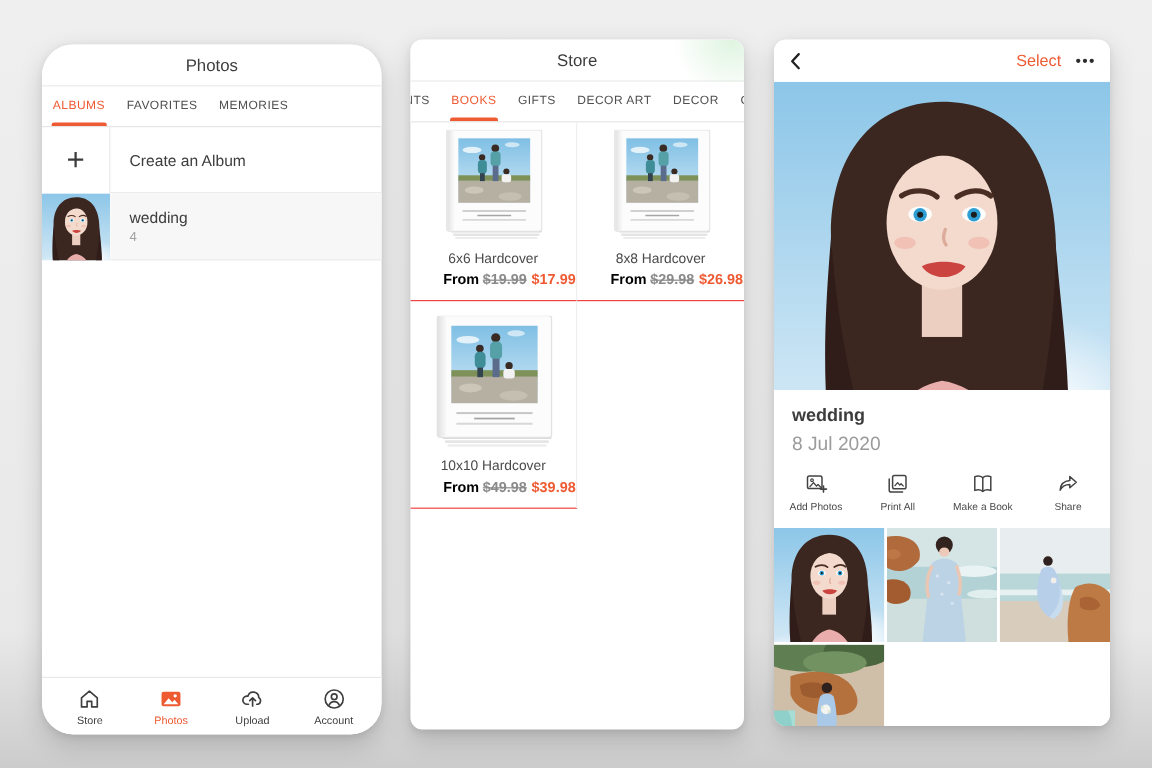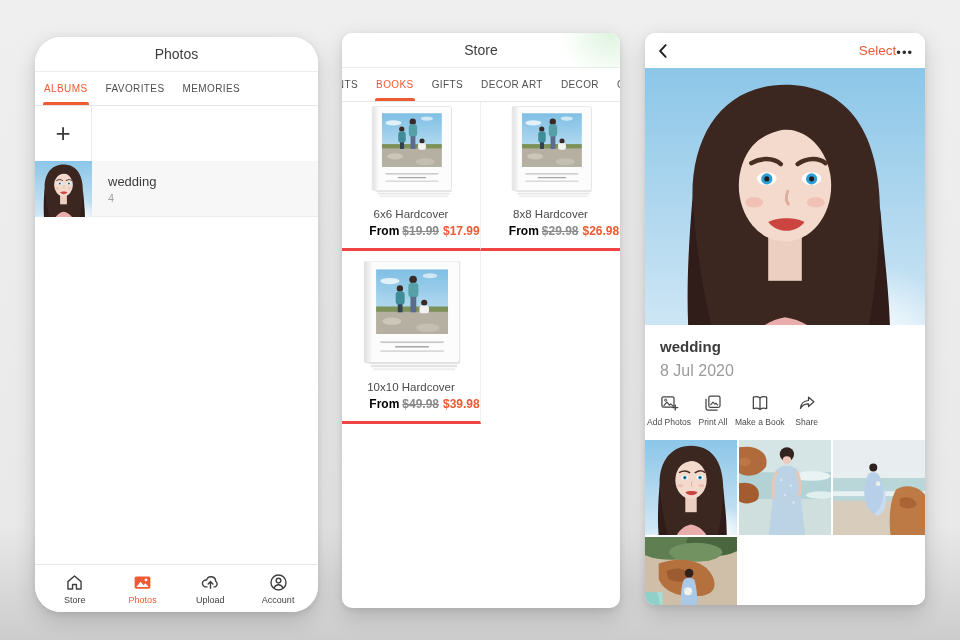--- a/index.html
+++ b/index.html
@@ -73,21 +73,21 @@
   #screen-store .titlebar::after {
     content:""; position:absolute; right:0; top:0; width:70px; height:35px;
     background:radial-gradient(circle at 85% 0%, rgba(196,235,198,.55), rgba(196,235,198,0) 70%);
     pointer-events:none;
   }
   .tab-clip-left { margin-left:-32px; }
   .productgrid { display:flex; flex-wrap:wrap; }
   .product {
     width:50%; display:flex; flex-direction:column; align-items:center;
     justify-content:flex-end; overflow:hidden;
-    border-bottom:3px solid #ef4444; padding-bottom:10px;
+    border-bottom:1px solid #ef4444; padding-bottom:10px;
   }
   .product:nth-child(odd) { border-right:1px solid #efefef; }
   .product.r1 { height:149px; }
   .product.r2 { height:173px; }
   .product.r3 { height:190px; border-bottom:none; }
   .bookart { display:block; flex:none; }
   .product.r1 .bookart { width:88px;  height:92px;  margin-top:-14px; }
   .product.r2 .bookart { width:106px; height:110px; margin-top:8px; }
   .product.r3 .bookart { width:116px; height:121px; margin-top:10px; }
   .p-name { font-size:11.5px; color:#4a4a4a; margin-top:10px; }
@@ -95,29 +95,29 @@
   .p-from { color:#000000;margin-left:27px; }
   .p-old  { color:#8a8a8a; text-decoration:line-through; margin-left:3px; }
   .p-new  { color:#ee5a32; margin-left:4px; }
 
   
   .navbar {
     height:35px; display:flex; align-items:center; padding:0 12px; background:#fff;
   }
   .back-btn { width:20px; height:20px; display:flex; align-items:center; }
   .back-btn svg { width:11px; height:16px; }
-  .nav-right { margin-left:auto; display:flex; align-items:flex-end; }
+  .nav-right { margin-left:auto; display:flex; align-items:center; gap:12px; }
   .select-btn { color:#ee5a32; font-size:13.5px; }
   .more-btn { color:#2d2d2d; font-size:13px; letter-spacing:1px; line-height:10px; }
   .hero { height:257px; overflow:hidden; }
   .hero svg { width:100%; height:100%; display:block; }
   .album-info { padding:13px 15px 0; }
   .album-title { font-size:15px; font-weight:bold; color:#3c3c3c; }
   .album-date { font-size:16px; color:#9b9b9b; margin-top:7px; }
-  .actions { display:flex; padding:13px 2px 13px; }
+  .actions { display:flex; justify-content:space-between; padding:13px 13px 13px; }
   .action { display:flex; flex-direction:column; align-items:center; gap:4px; min-width:44px; }
   .action svg { width:20px; height:20px; }
   .action-label { font-size:8.5px; color:#4a4a4a; }
   .photogrid {
     display:grid; grid-template-columns:repeat(3,1fr); gap:2px; background:#fff;
   }
   .gridphoto { height:95px; overflow:hidden; }
   .gridphoto svg { width:100%; height:100%; display:block; }
 </style>
 </head>
@@ -292,20 +292,21 @@
   <div class="titlebar">Photos</div>
 
   <div class="tabsbar">
     <div class="tab active">ALBUMS</div>
     <div class="tab">FAVORITES</div>
     <div class="tab">MEMORIES</div>
   </div>
 
   <div class="row-create">
     <div class="cell-plus">+</div>
+    <div class="row-main">Create an Album</div>
   </div>
 
   <div class="row-album">
     <div class="album-thumb">
       <svg viewBox="0 0 100 100" preserveAspectRatio="xMidYMin slice">
           <use href="#sym-portrait" width="100" height="130"></use>
         </svg>
     </div>
     <div class="row-main">
       <div class="album-name">wedding</div>

